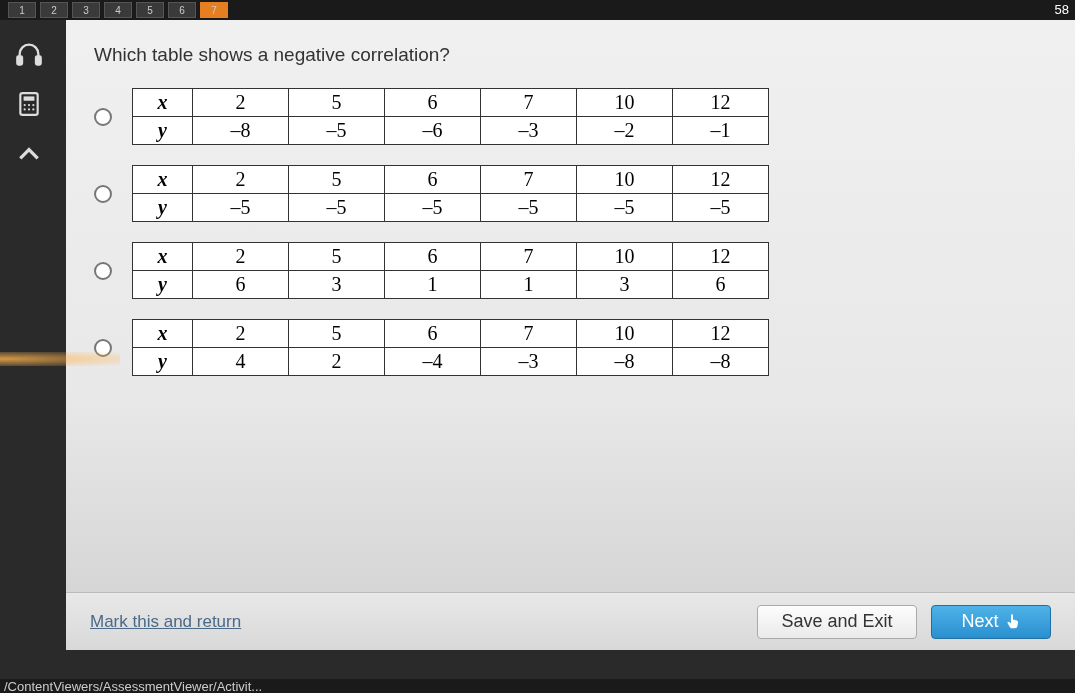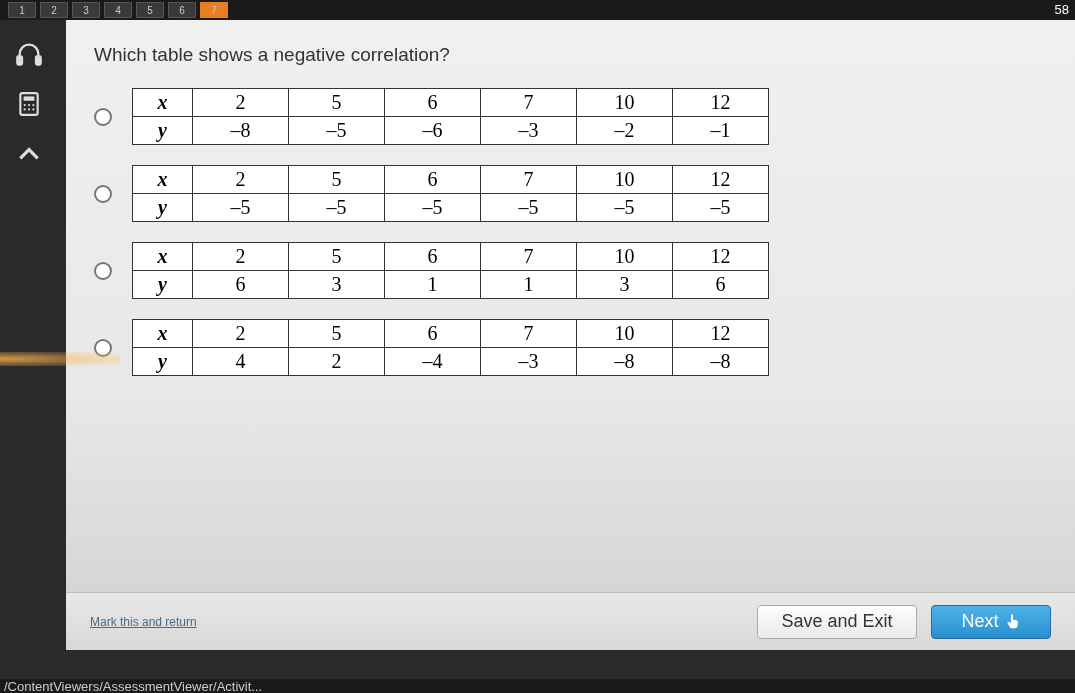--- a/index.html
+++ b/index.html
@@ -124,21 +124,21 @@
     height: 58px;
     background: linear-gradient(180deg, #e8e8e8, #d8d8d8);
     border-top: 1px solid #bbb;
     display: flex;
     align-items: center;
     padding: 0 24px;
   }
   .mark-link {
     color: #4a6a88;
     text-decoration: underline;
-    font-size: 12px;
+    font-size: 17px;
     cursor: pointer;
     text-align: right;
   }
   .footer-btns {
     margin-left: auto;
     display: flex;
     gap: 14px;
     align-items: center;
   }
   .btn {

